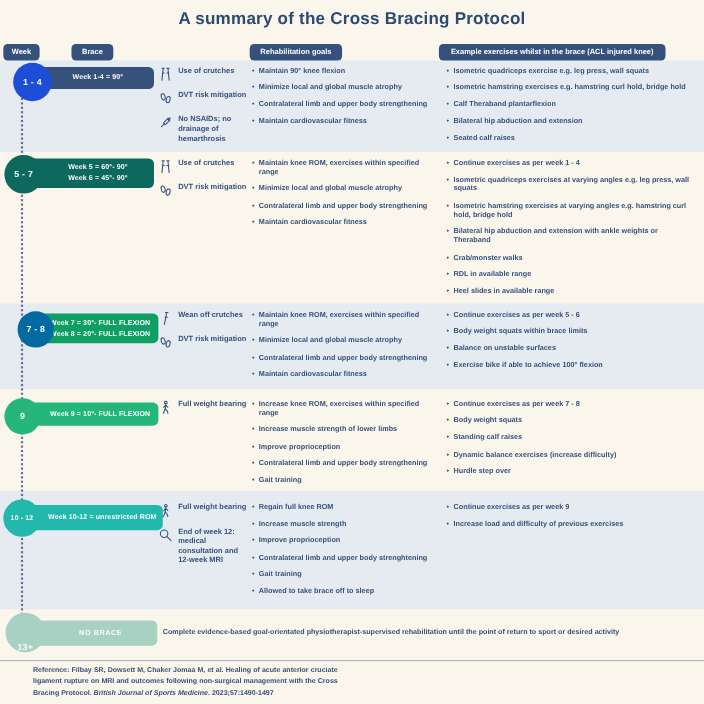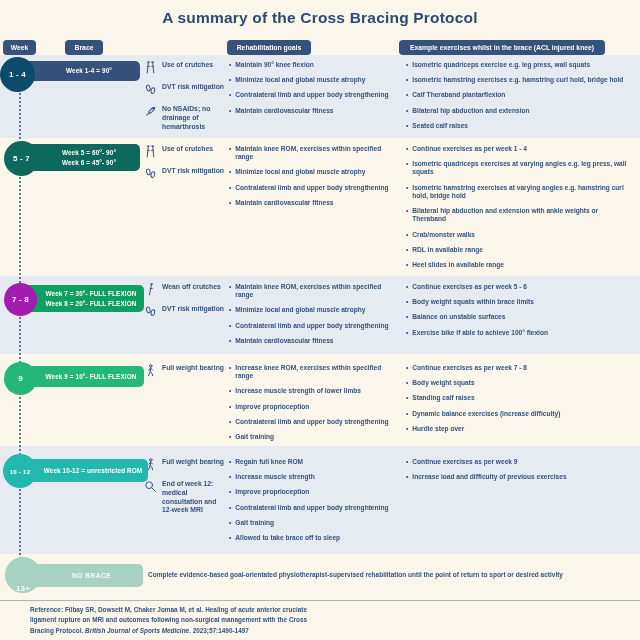--- a/index.html
+++ b/index.html
@@ -46,21 +46,21 @@
 
   <div class="hpill" id="hp-week">Week</div>
   <div class="hpill" id="hp-brace">Brace</div>
   <div class="hpill" id="hp-goals">Rehabilitation goals</div>
   <div class="hpill" id="hp-ex">Example exercises whilst in the brace (ACL injured knee)</div>
 
   <div class="dotline"></div>
 
   <div id="rows">
       <div class="band" style="top: 55px; height: 83px; background: rgb(230, 235, 242);"></div>
-      <div class="week-circle" style="left: 0; top: 57px; height: 35px; width: 35px; background: #0c4a6e; font-size: 8px;">1 - 4</div>
+      <div class="week-circle" style="left: 12px; top: 57px; height: 35px; width: 35px; background: #1d4ed8; font-size: 8px;">1 - 4</div>
       <div class="brace-pill" style="left: 24px; top: 61px; width: 116px; height: 20px; background: rgb(53, 81, 124);">
         <div class="">Week 1-4 = 90°</div>
       </div>
       <div class="notes" style="top: 61px;">
         <div class="note">
           <svg viewBox="0 0 12 12" fill="none" stroke="currentColor" stroke-width="0.9" stroke-linecap="round" stroke-linejoin="round">
             <path d="M4 1 L3 11 M8 1 L9 11 M3 1 H5 M7 1 H9 M3.3 5 H4.9 M7.1 5 H8.7"></path>
           </svg>
           <div class="note-label">Use of crutches</div>
         </div>
@@ -183,21 +183,21 @@
         <div class="bullet-item">
           <div class="bullet">•</div>
           <div class="">RDL in available range</div>
         </div>
         <div class="bullet-item">
           <div class="bullet">•</div>
           <div class="">Heel slides in available range</div>
         </div>
       </div>
       <div class="band" style="top: 276px; height: 78px; background: rgb(230, 235, 242);"></div>
-      <div class="week-circle" style="left: 4px; top: 283px; height: 33px; width: 33px; background: #a21caf; font-size: 8px;">7 - 8</div>
+      <div class="week-circle" style="left: 16px; top: 283px; height: 33px; width: 33px; background: #0369a1; font-size: 8px;">7 - 8</div>
       <div class="brace-pill" style="left: 24px; top: 285px; width: 120px; height: 27px; background: rgb(15, 159, 99);">
         <div class="">Week 7 = 30°- FULL FLEXION</div>
         <div class="">Week 8 = 20°- FULL FLEXION</div>
       </div>
       <div class="notes" style="top: 283px;">
         <div class="note">
           <svg viewBox="0 0 12 12" fill="none" stroke="currentColor" stroke-width="0.9" stroke-linecap="round" stroke-linejoin="round">
             <path d="M7 1 L5 11 M6 1 H8 M5.6 5 H7.6"></path>
           </svg>
           <div class="note-label">Wean off crutches</div>

